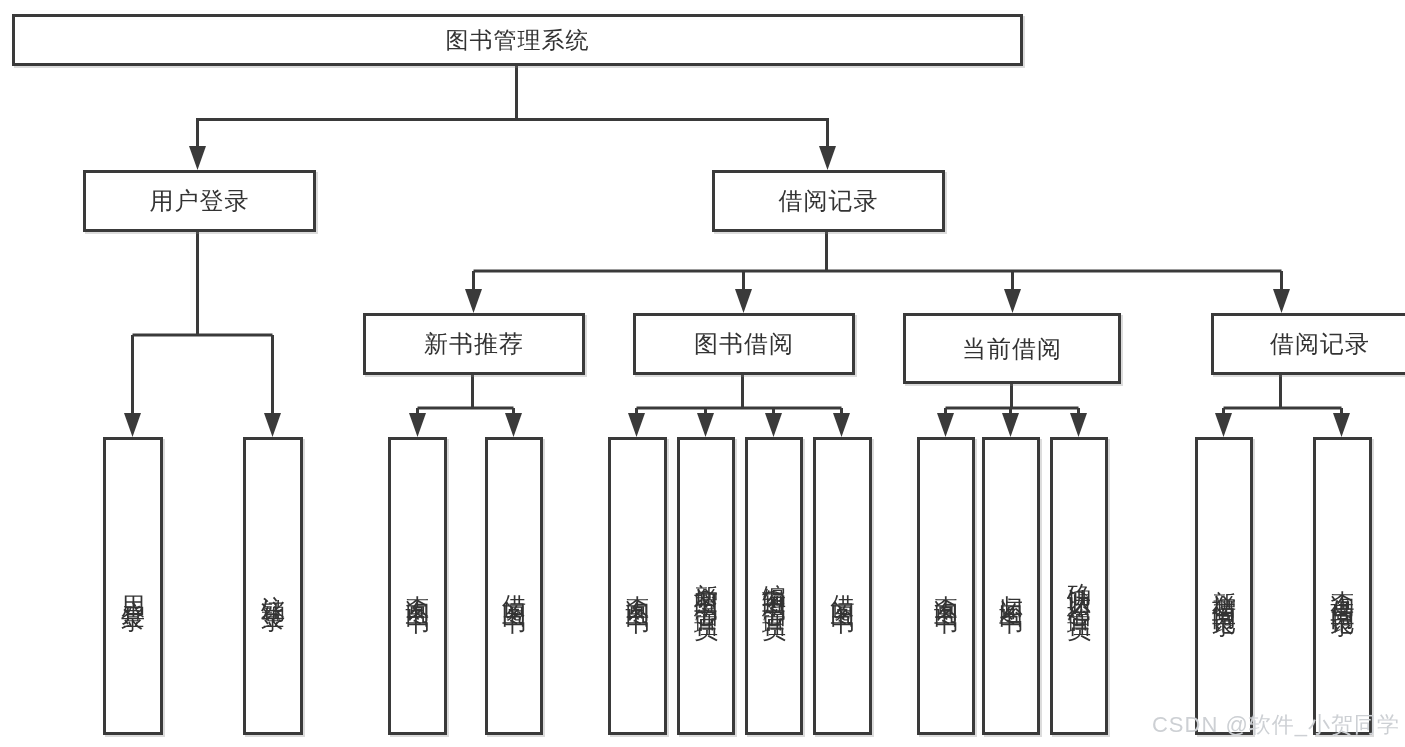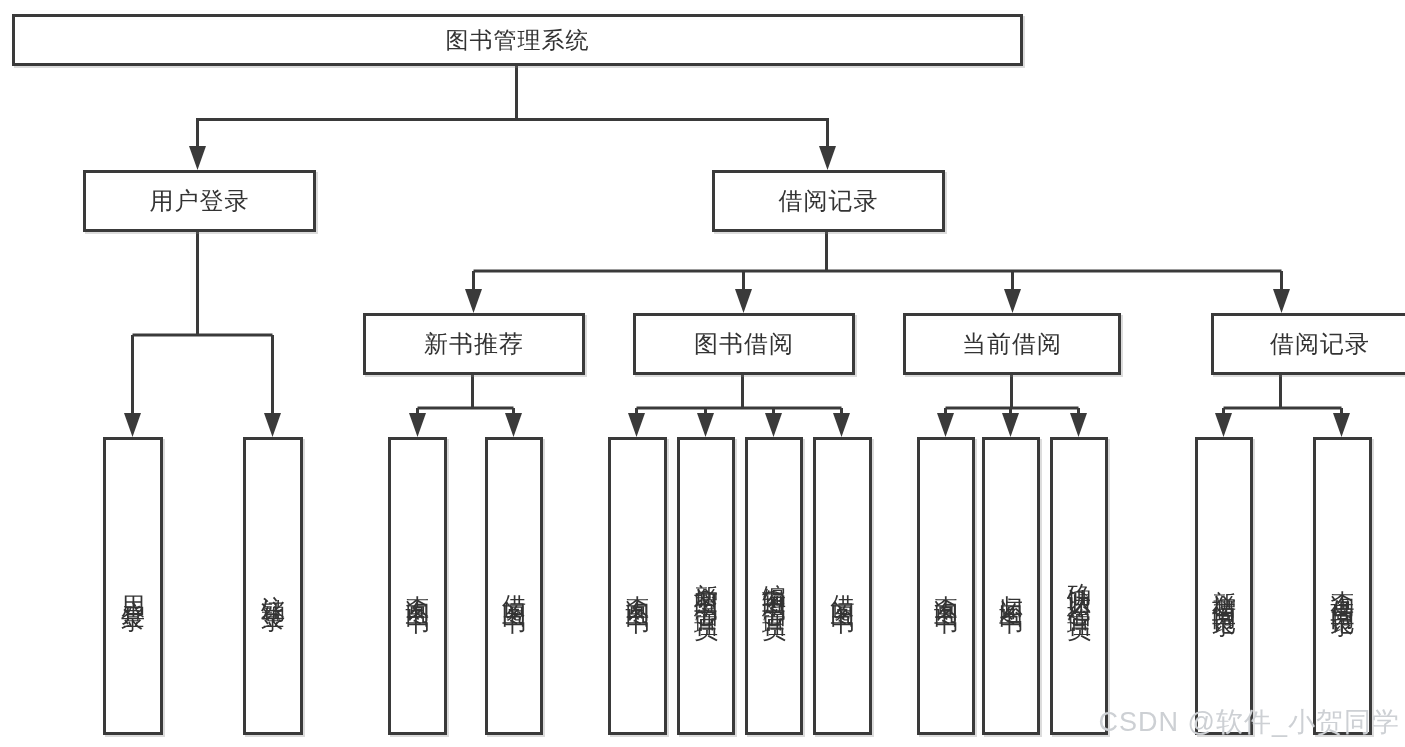--- a/index.html
+++ b/index.html
@@ -25,21 +25,21 @@
   }
   .box.h{font-size:24px;letter-spacing:1px;}
   .box.h.root{font-size:23px;}
   .box.v{
     writing-mode:vertical-rl;text-orientation:upright;
     font-size:24px;letter-spacing:5px;line-height:1;
     text-align:center;
   }
   .watermark{
     position:absolute;right:5px;bottom:7px;z-index:5;
-    font-size:27px;color:var(--watermark);letter-spacing:1px;
+    font-size:22px;color:var(--watermark);letter-spacing:1px;
     text-shadow:0 0 1px rgba(255,255,255,0.6);
     text-align:center;
   }
 </style>
 </head>
 <body>
 
 <div class="canvas">
 
   <svg class="connectors" viewBox="0 0 1405 747" xmlns="http://www.w3.org/2000/svg">
@@ -88,21 +88,21 @@
   <div class="box h" style="left:712px;top:170px;width:233px;height:62px">
     <span>借阅记录</span>
   </div>
 
   <div class="box h" style="left:363px;top:313px;width:222px;height:62px">
     <span>新书推荐</span>
   </div>
   <div class="box h" style="left:633px;top:313px;width:222px;height:62px">
     <span>图书借阅</span>
   </div>
-  <div class="box h" style="left:903px;top:313px;width:218px;height:62px">
+  <div class="box h" style="left:903px;top:313px;width:218px;height:71px">
     <span>当前借阅</span>
   </div>
   <div class="box h" style="left:1211px;top:313px;width:218px;height:62px">
     <span>借阅记录</span>
   </div>
 
   <div class="box v" style="left:103px;top:437px;width:60px;height:298px">
     <span>用户登录</span>
   </div>
   <div class="box v" style="left:243px;top:437px;width:60px;height:298px">

